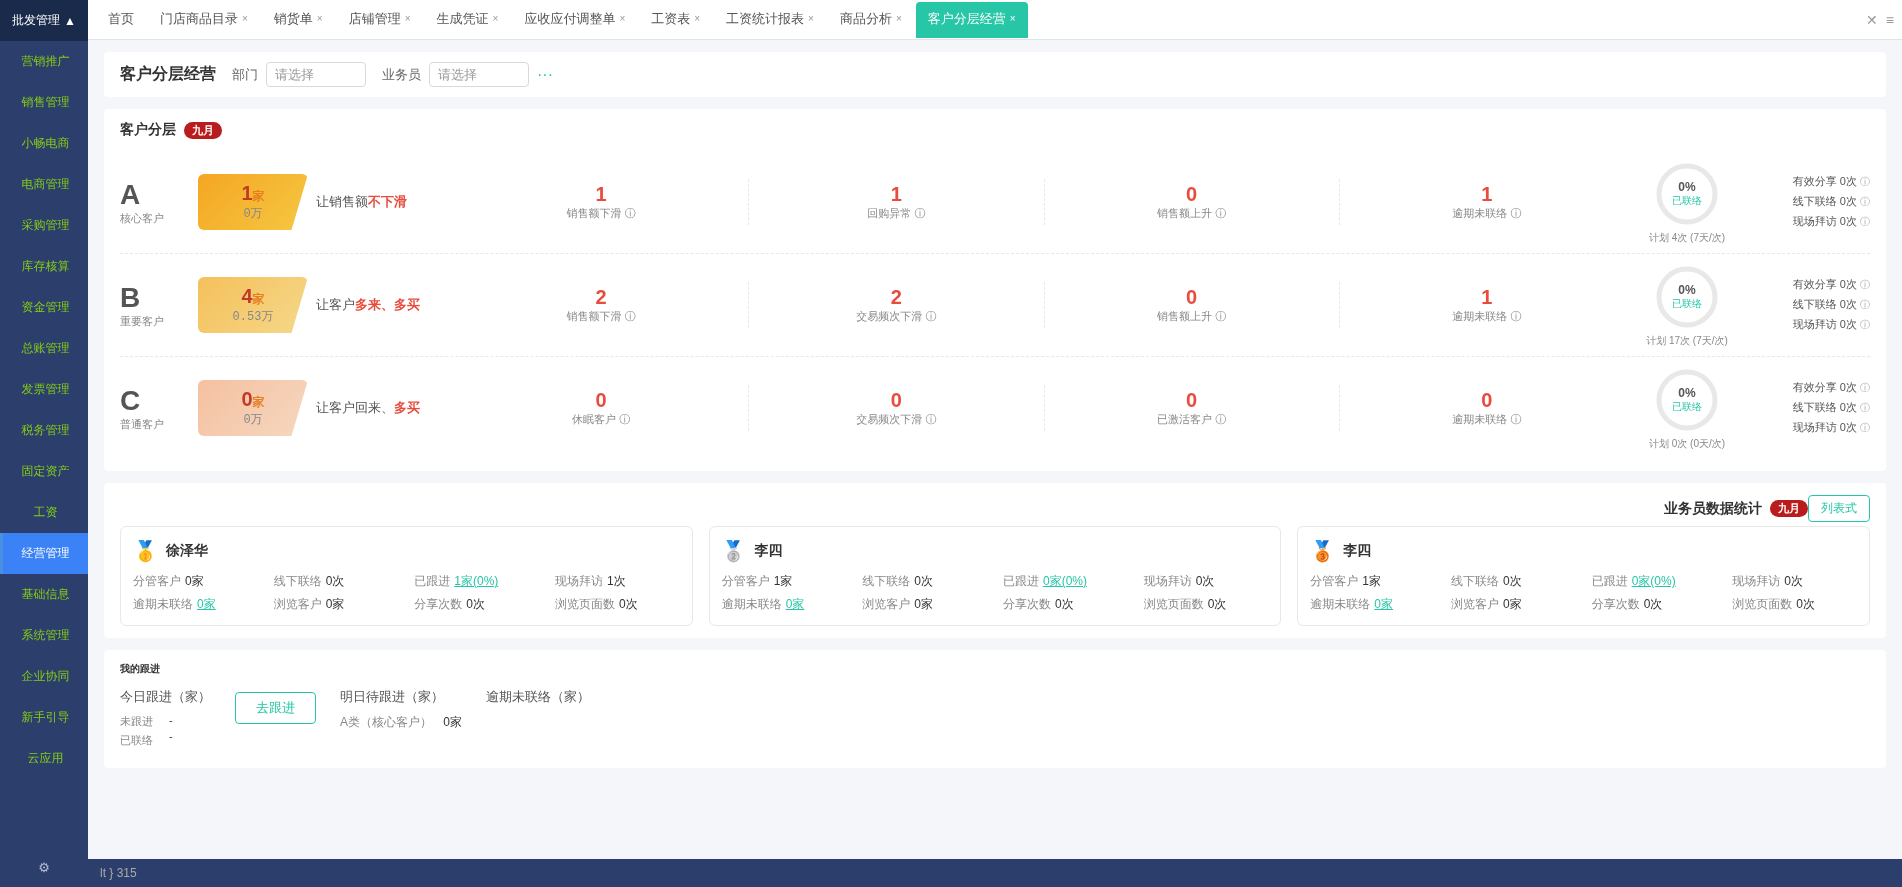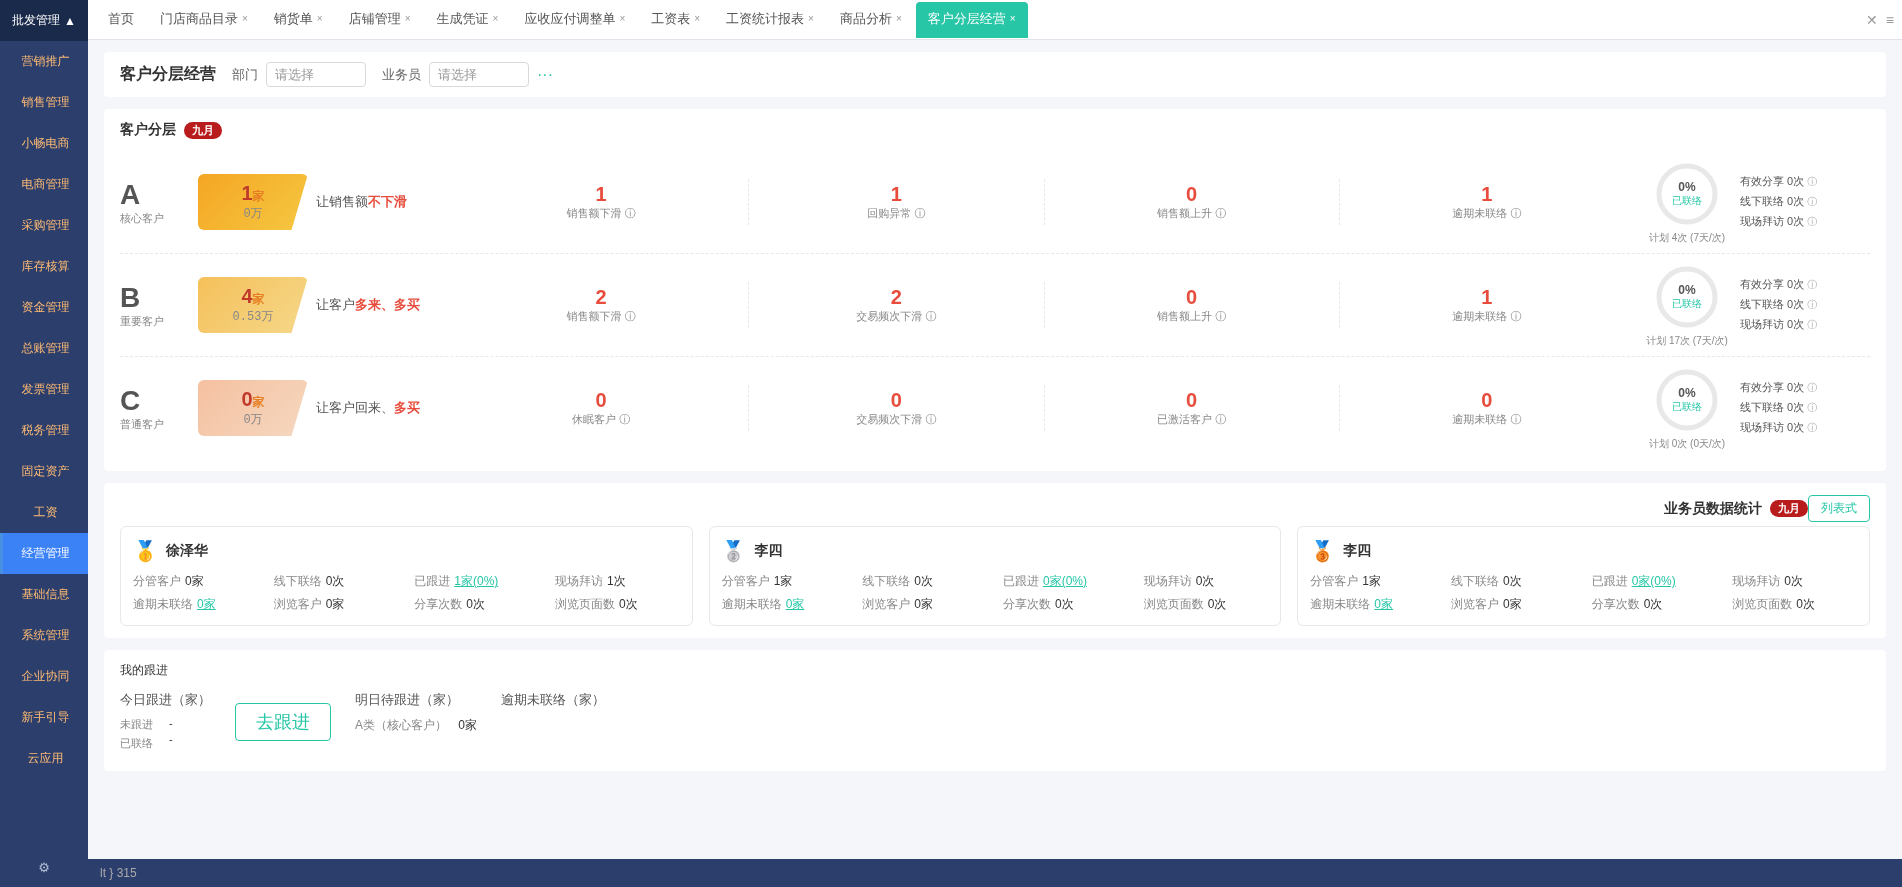--- a/index.html
+++ b/index.html
@@ -25,21 +25,21 @@
       display: flex;
       align-items: center;
       justify-content: center;
       gap: 4px;
       cursor: pointer;
     }
     .sidebar-item {
       padding: 12px 4px;
       text-align: center;
       font-size: 12px;
-      color: #fdba74;
+      color: #84cc16;
       cursor: pointer;
       border-left: 3px solid transparent;
     }
     .sidebar-item.active { background: #3b82f6; color: #fff; border-left-color: #4a90e2; }
     .sidebar-gear {
       margin-top: auto;
       padding: 12px 4px;
       text-align: center;
       color: #b0bcd4;
       cursor: pointer;
@@ -234,20 +234,21 @@
     }
     .circle-pct { font-size: 12px; font-weight: bold; color: #555; }
     .circle-label { font-size: 10px; color: #26c6a6; }
 
     .tier-right-stats {
       width: 130px;
       flex-shrink: 0;
       font-size: 11px;
       color: #555;
       line-height: 1.8;
+      text-align: right;
     }
 
     
     .biz-section {
       background: #fff;
       border-radius: 4px;
       padding: 12px 16px;
       margin-bottom: 12px;
     }
     .biz-header {
@@ -301,32 +302,32 @@
     .biz-item-label { color: #888; white-space: nowrap; }
     .biz-item-val { color: #26c6a6; cursor: pointer; text-decoration: underline; }
     .biz-item-val.plain { color: #333; text-decoration: none; }
 
     
     .followup-section {
       background: #fff;
       border-radius: 4px;
       padding: 12px 16px;
     }
-    .followup-title { font-size: 12px; font-weight: normal; color: #333; margin-bottom: 12px; }
+    .followup-title { font-size: 10px; font-weight: bold; color: #333; margin-bottom: 12px; }
     .followup-col-title { font-size: 13px; color: #555; margin-bottom: 8px; }
     .goto-btn {
       background: #fff;
       border: 1px solid #26c6a6;
       color: #26c6a6;
       padding: 6px 20px;
       border-radius: 4px;
       cursor: pointer;
-      font-size: 18px;
+      font-size: 13px;
       align-self: flex-start;
-      margin-top: 12px;
+      margin-top: 4px;
       text-align: center;
     }
 
     
     .status-bar {
       height: 28px;
       background: #2c3e6b;
       color: #aaa;
       font-size: 12px;
       display: flex;

